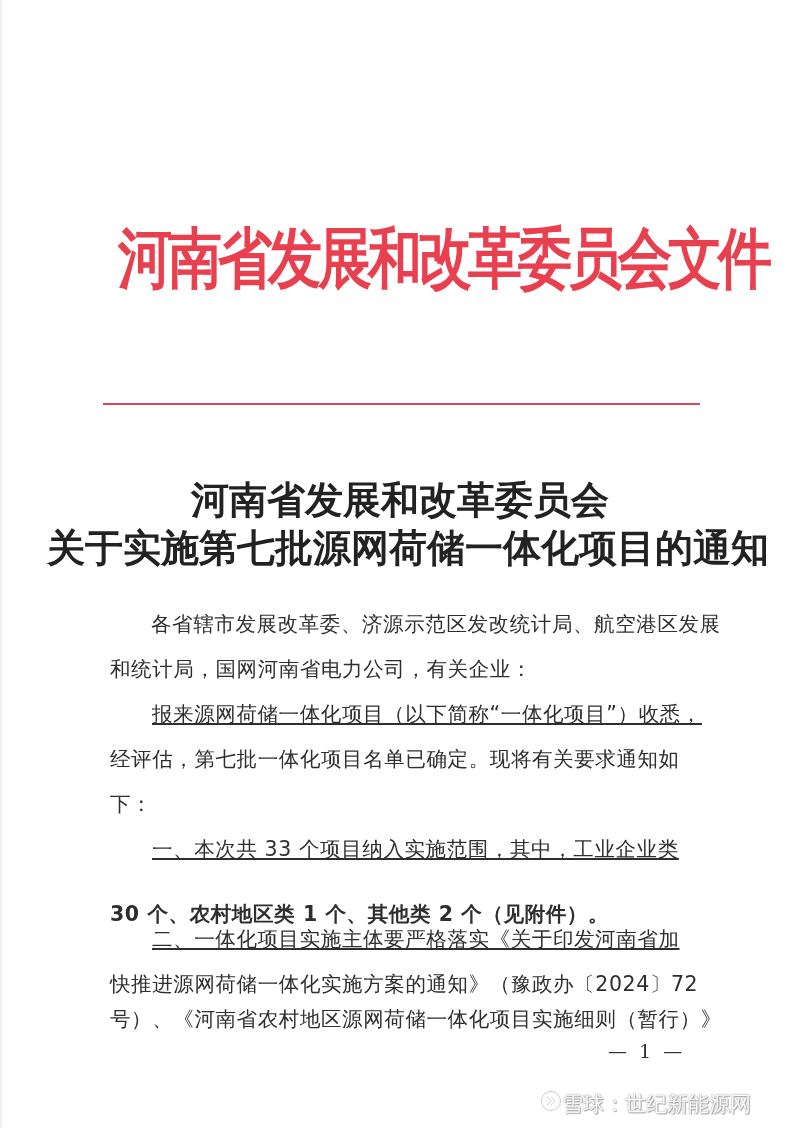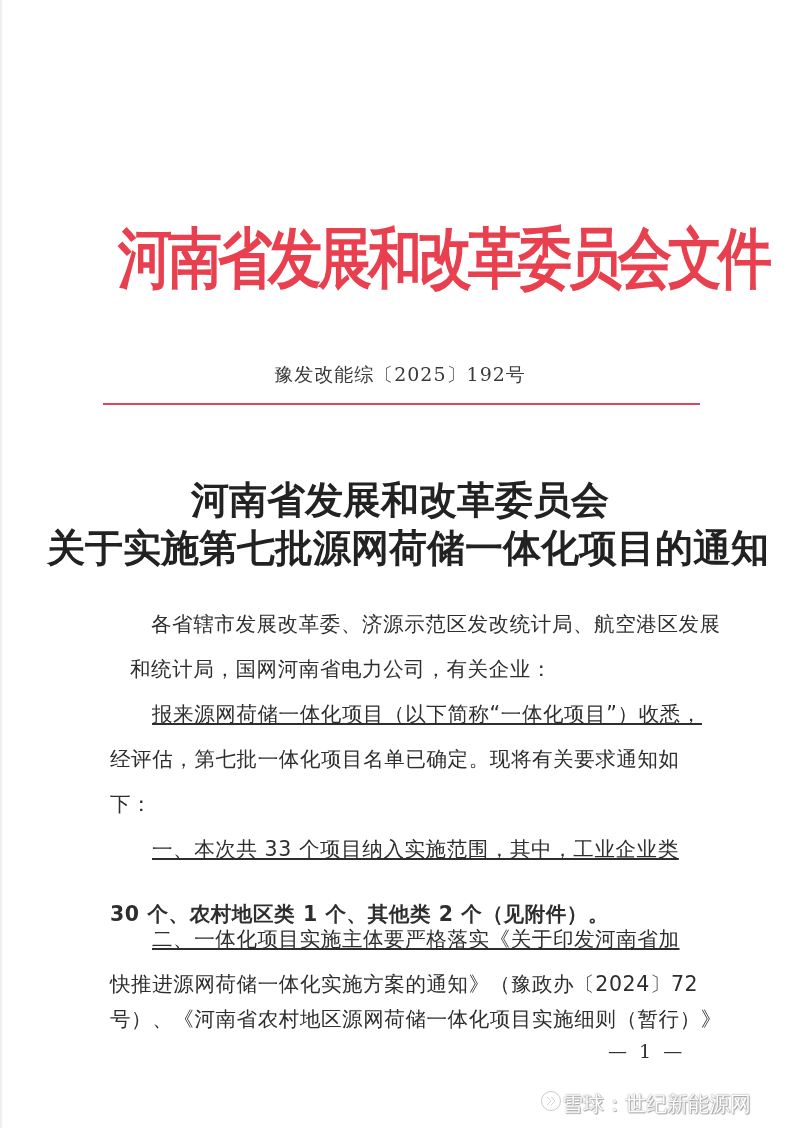--- a/index.html
+++ b/index.html
@@ -115,29 +115,28 @@
     }
   </style>
 </head>
 <body>
 
 <div class="page">
   <div class="left-edge"></div>
 
   <div class="masthead">河南省发展和改革委员会文件</div>
 
-  <div class="doc-number">豫发改能综〔2025〕192号</div>
 
   <div class="red-rule"></div>
 
   <div class="title line1">河南省发展和改革委员会</div>
   <div class="title line2">关于实施第七批源网荷储一体化项目的通知</div>
 
   <div class="body-text" style="top:610px;margin-left:41px;">各省辖市发展改革委、济源示范区发改统计局、航空港区发展</div>
-  <div class="body-text" style="top:655px;margin-left:20px;">和统计局，国网河南省电力公司，有关企业：</div>
+  <div class="body-text" style="top:655px;">和统计局，国网河南省电力公司，有关企业：</div>
 
   <div class="body-text indent" style="top:700px;">报来源网荷储一体化项目（以下简称“一体化项目”）收悉，</div>
   <div class="body-text" style="top:745px;">经评估，第七批一体化项目名单已确定。现将有关要求通知如</div>
   <div class="body-text" style="top:790px;">下：</div>
 
   <div class="body-text indent" style="top:835px;">一、本次共 33 个项目纳入实施范围，其中，工业企业类</div>
   <div class="body-text" style="top:900px;font-weight:bold;">30 个、农村地区类 1 个、其他类 2 个（见附件）。</div>
 
   <div class="body-text indent" style="top:925px;">二、一体化项目实施主体要严格落实《关于印发河南省加</div>
   <div class="body-text" style="top:970px;">快推进源网荷储一体化实施方案的通知》（豫政办〔2024〕72</div>

